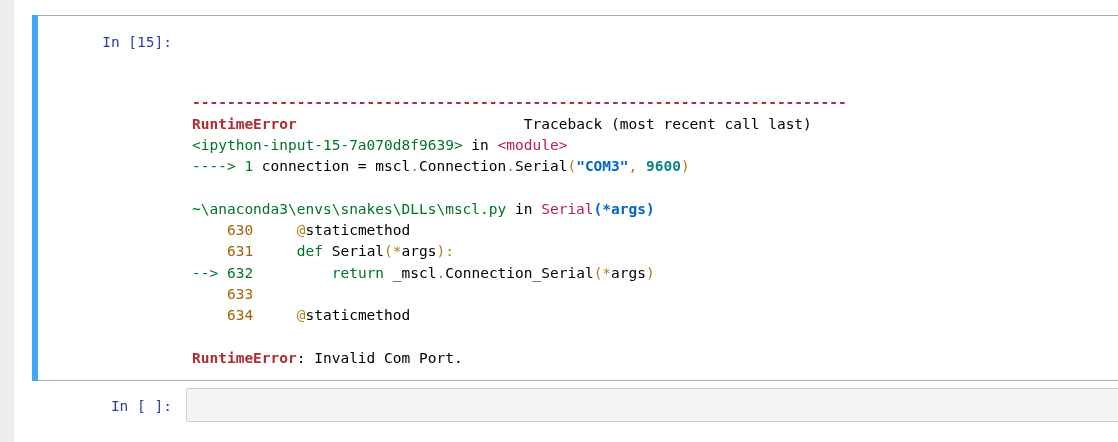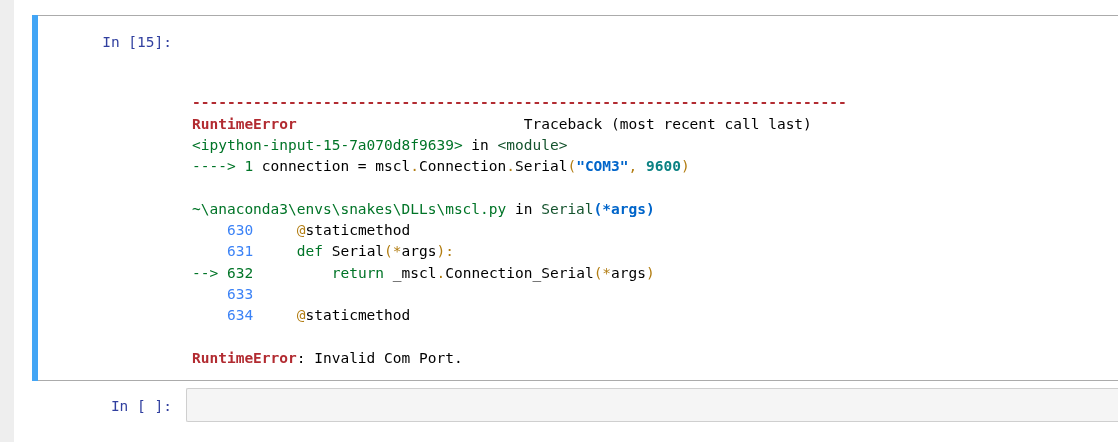--- a/index.html
+++ b/index.html
@@ -38,24 +38,24 @@
     white-space:pre;
   }
   .op-purple { color:#aa22ff; font-weight:bold; }
   .str-red { color:#ba2121; }
   .num-green { color:#008000; }
   .output {
     position:absolute; left:160px; top:55px; font-size:14.5px; line-height:21.3px; white-space:pre; color:#000;
   }
   .red-b { color:#b22b31; font-weight:bold; }
   .green-b { color:#007427; font-weight:normal; }
-  .cyan { color:#14532d; }
+  .cyan { color:#be185d; }
   .blue-b { color:#0065ca; font-weight:bold; }
   .yellow { color:#b27d12; }
-  .teal-num { color:#3b82f6; }
+  .teal-num { color:#a16207; }
   .teal-b { color:#0b8283; font-weight:bold; }
   .line { display:block; height:21.3px; }
 </style>
 </head>
 <body>
 
 <div class="page">
 
   <div class="cell cell-selected">
     <div class="bar"></div>

